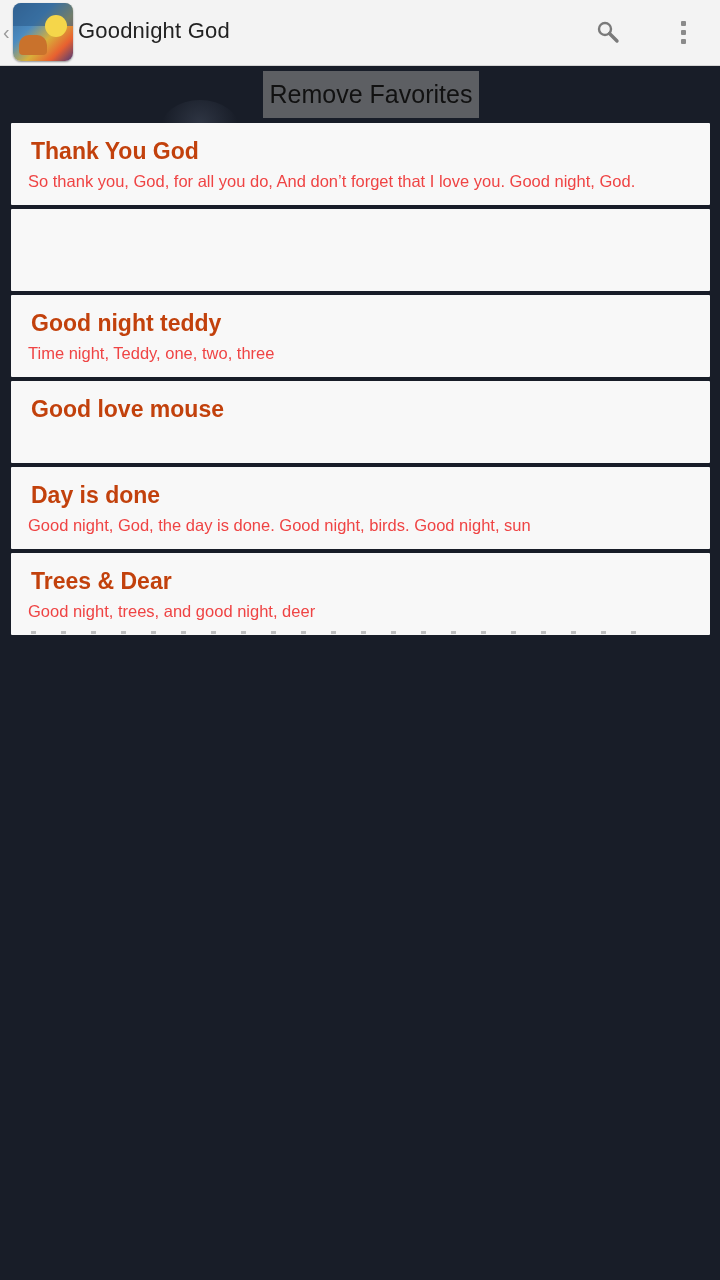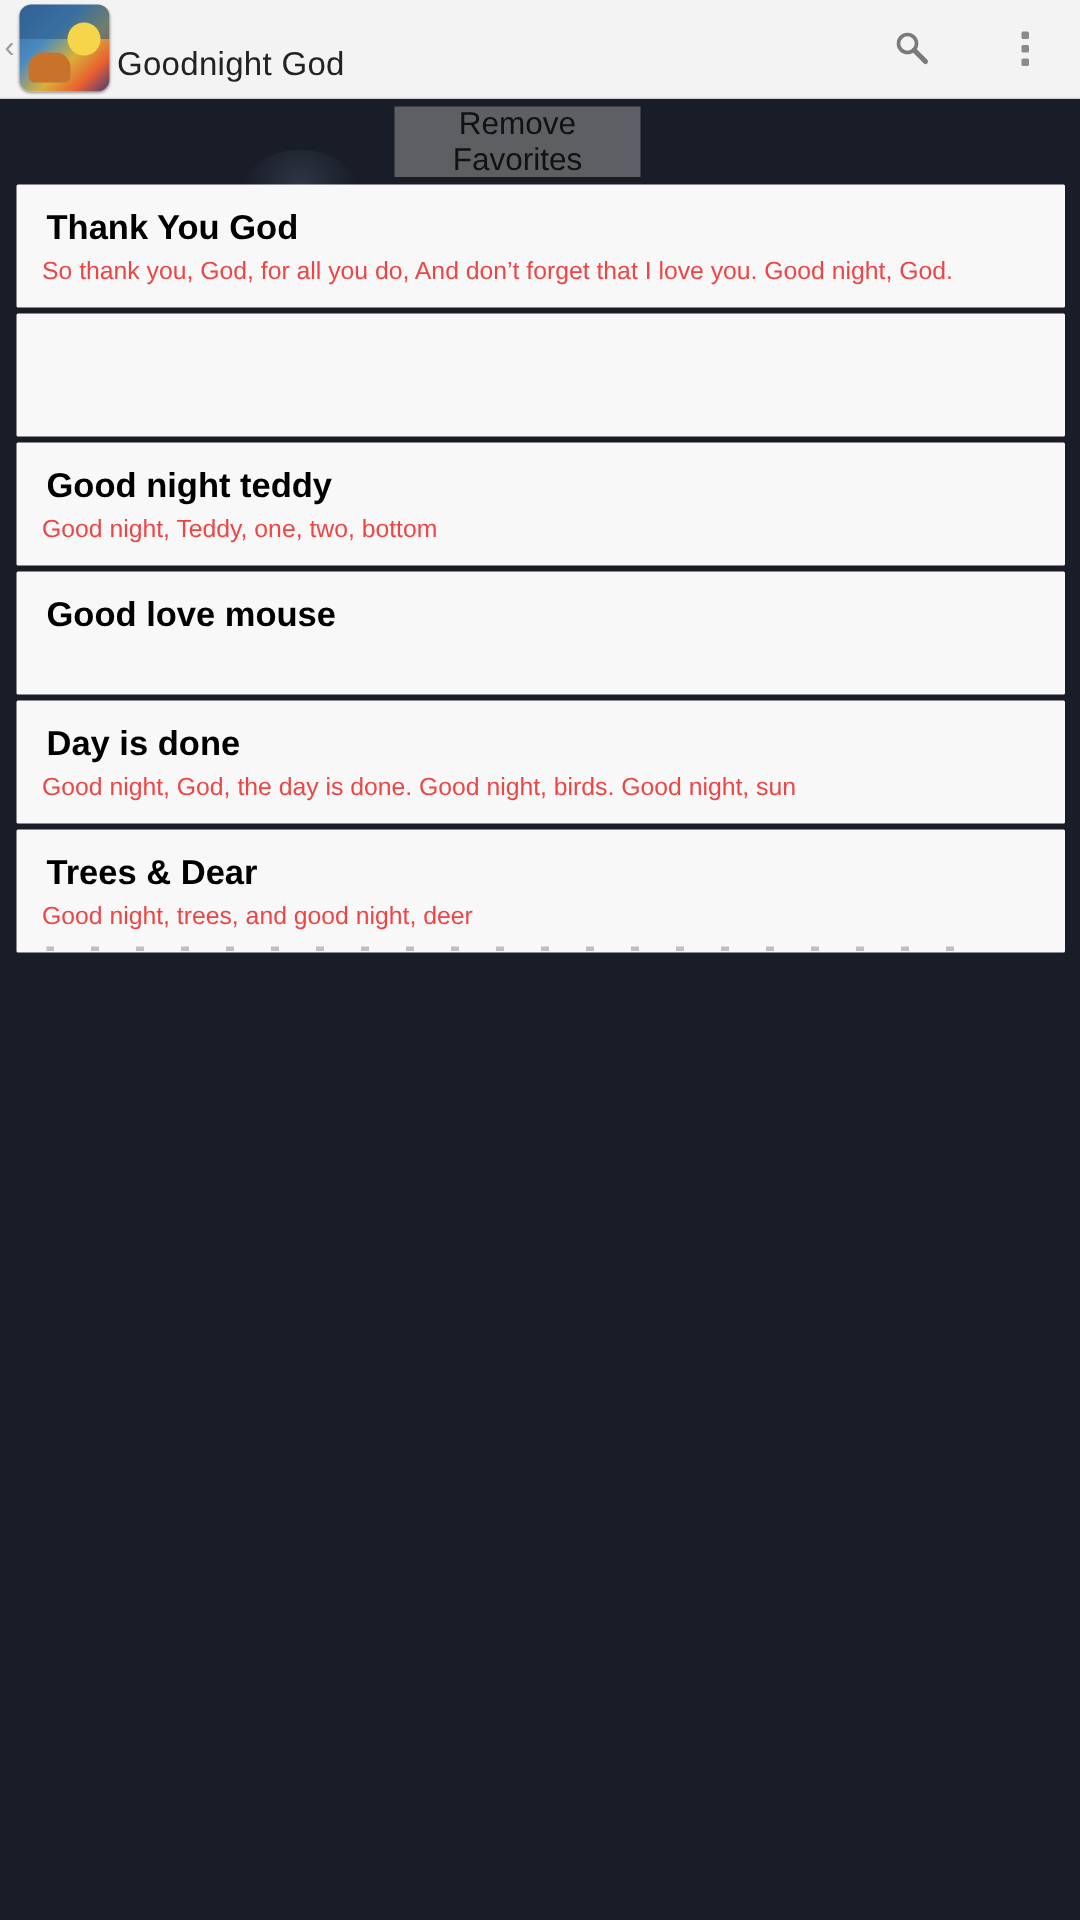--- a/index.html
+++ b/index.html
@@ -32,56 +32,56 @@
     .app-icon .bear {
       position: absolute; left: 6px; bottom: 6px; width: 28px; height: 20px;
       border-radius: 10px 10px 4px 4px; background: #c9722c;
     }
     .app-icon .sky {
       position: absolute; left: 0; top: 0; width: 100%; height: 40%;
       background: #2c5c8c; opacity: 0.6;
     }
     .app-title {
       position: absolute; left: 78px; top: 18px;
-      font-size: 22px; color: #222; letter-spacing: 0.2px; margin-top: 12px;
+      font-size: 22px; color: #222; letter-spacing: 0.2px;
     }
     .search-btn {
       position: absolute; left: 590px; top: 14px; width: 36px; height: 36px;
       display: flex; align-items: center; justify-content: center;
     }
     .overflow-btn {
       position: absolute; left: 668px; top: 14px; width: 30px; height: 36px;
       display: flex; flex-direction: column; align-items: center; justify-content: center; gap: 4px;
     }
     .overflow-btn .dot { width: 5px; height: 5px; background: #8a8a8a; border-radius: 1px; }
 
     .bg-moon {
       position: absolute; left: 160px; top: 100px; width: 80px; height: 60px;
       border-radius: 50%;
       background: radial-gradient(circle at 50% 40%, rgba(90,100,120,0.35), rgba(24,29,40,0) 70%);
     }
     .remove-fav {
-      position: absolute; left: 263px; top: 71px; width: 164px; height: 47px;
+      position: absolute; left: 263px; top: 71px; width: 216px; height: 47px;
       background: #5d5f63;
-      color: #111; font-size: 21px;
+      color: #111; font-size: 25px;
       display: flex; align-items: center; justify-content: center;
       border: none;
     }
     .list {
       position: absolute; left: 11px; top: 123px; width: 699px;
     }
     .card {
       position: relative; width: 699px; height: 82px;
       background: #f8f8f8;
       margin-bottom: 4px;
       border-radius: 1px;
     }
     .card .title {
       position: absolute; left: 20px; top: 15px;
-      font-size: 23px; font-weight: bold; color: #000000;
+      font-size: 23px; font-weight: bold; color: #c2410c;
     }
     .card .line {
       position: absolute; left: 17px; top: 49px;
       font-size: 16.5px; color: #ef4444;
     }
     .card .dashes {
       position: absolute; left: 20px; bottom: 1px; width: 620px; height: 3px;
       background-image: repeating-linear-gradient(90deg, #9a9a9a 0 5px, transparent 5px 30px);
       opacity: 0.6;
     }
@@ -116,21 +116,21 @@
 
 <div class="list">
   <div class="card">
     <span class="title">Thank You God</span>
     <span class="line">So thank you, God, for all you do, And don’t forget that I love you. Good night, God.</span>
   </div>
   <div class="card">
   </div>
   <div class="card">
     <span class="title">Good night teddy</span>
-    <span class="line">Good night, Teddy, one, two, bottom</span>
+    <span class="line">Time night, Teddy, one, two, three</span>
   </div>
   <div class="card">
     <span class="title">Good love mouse</span>
   </div>
   <div class="card">
     <span class="title">Day is done</span>
     <span class="line">Good night, God, the day is done. Good night, birds. Good night, sun</span>
   </div>
   <div class="card">
     <span class="title">Trees &amp; Dear</span>

